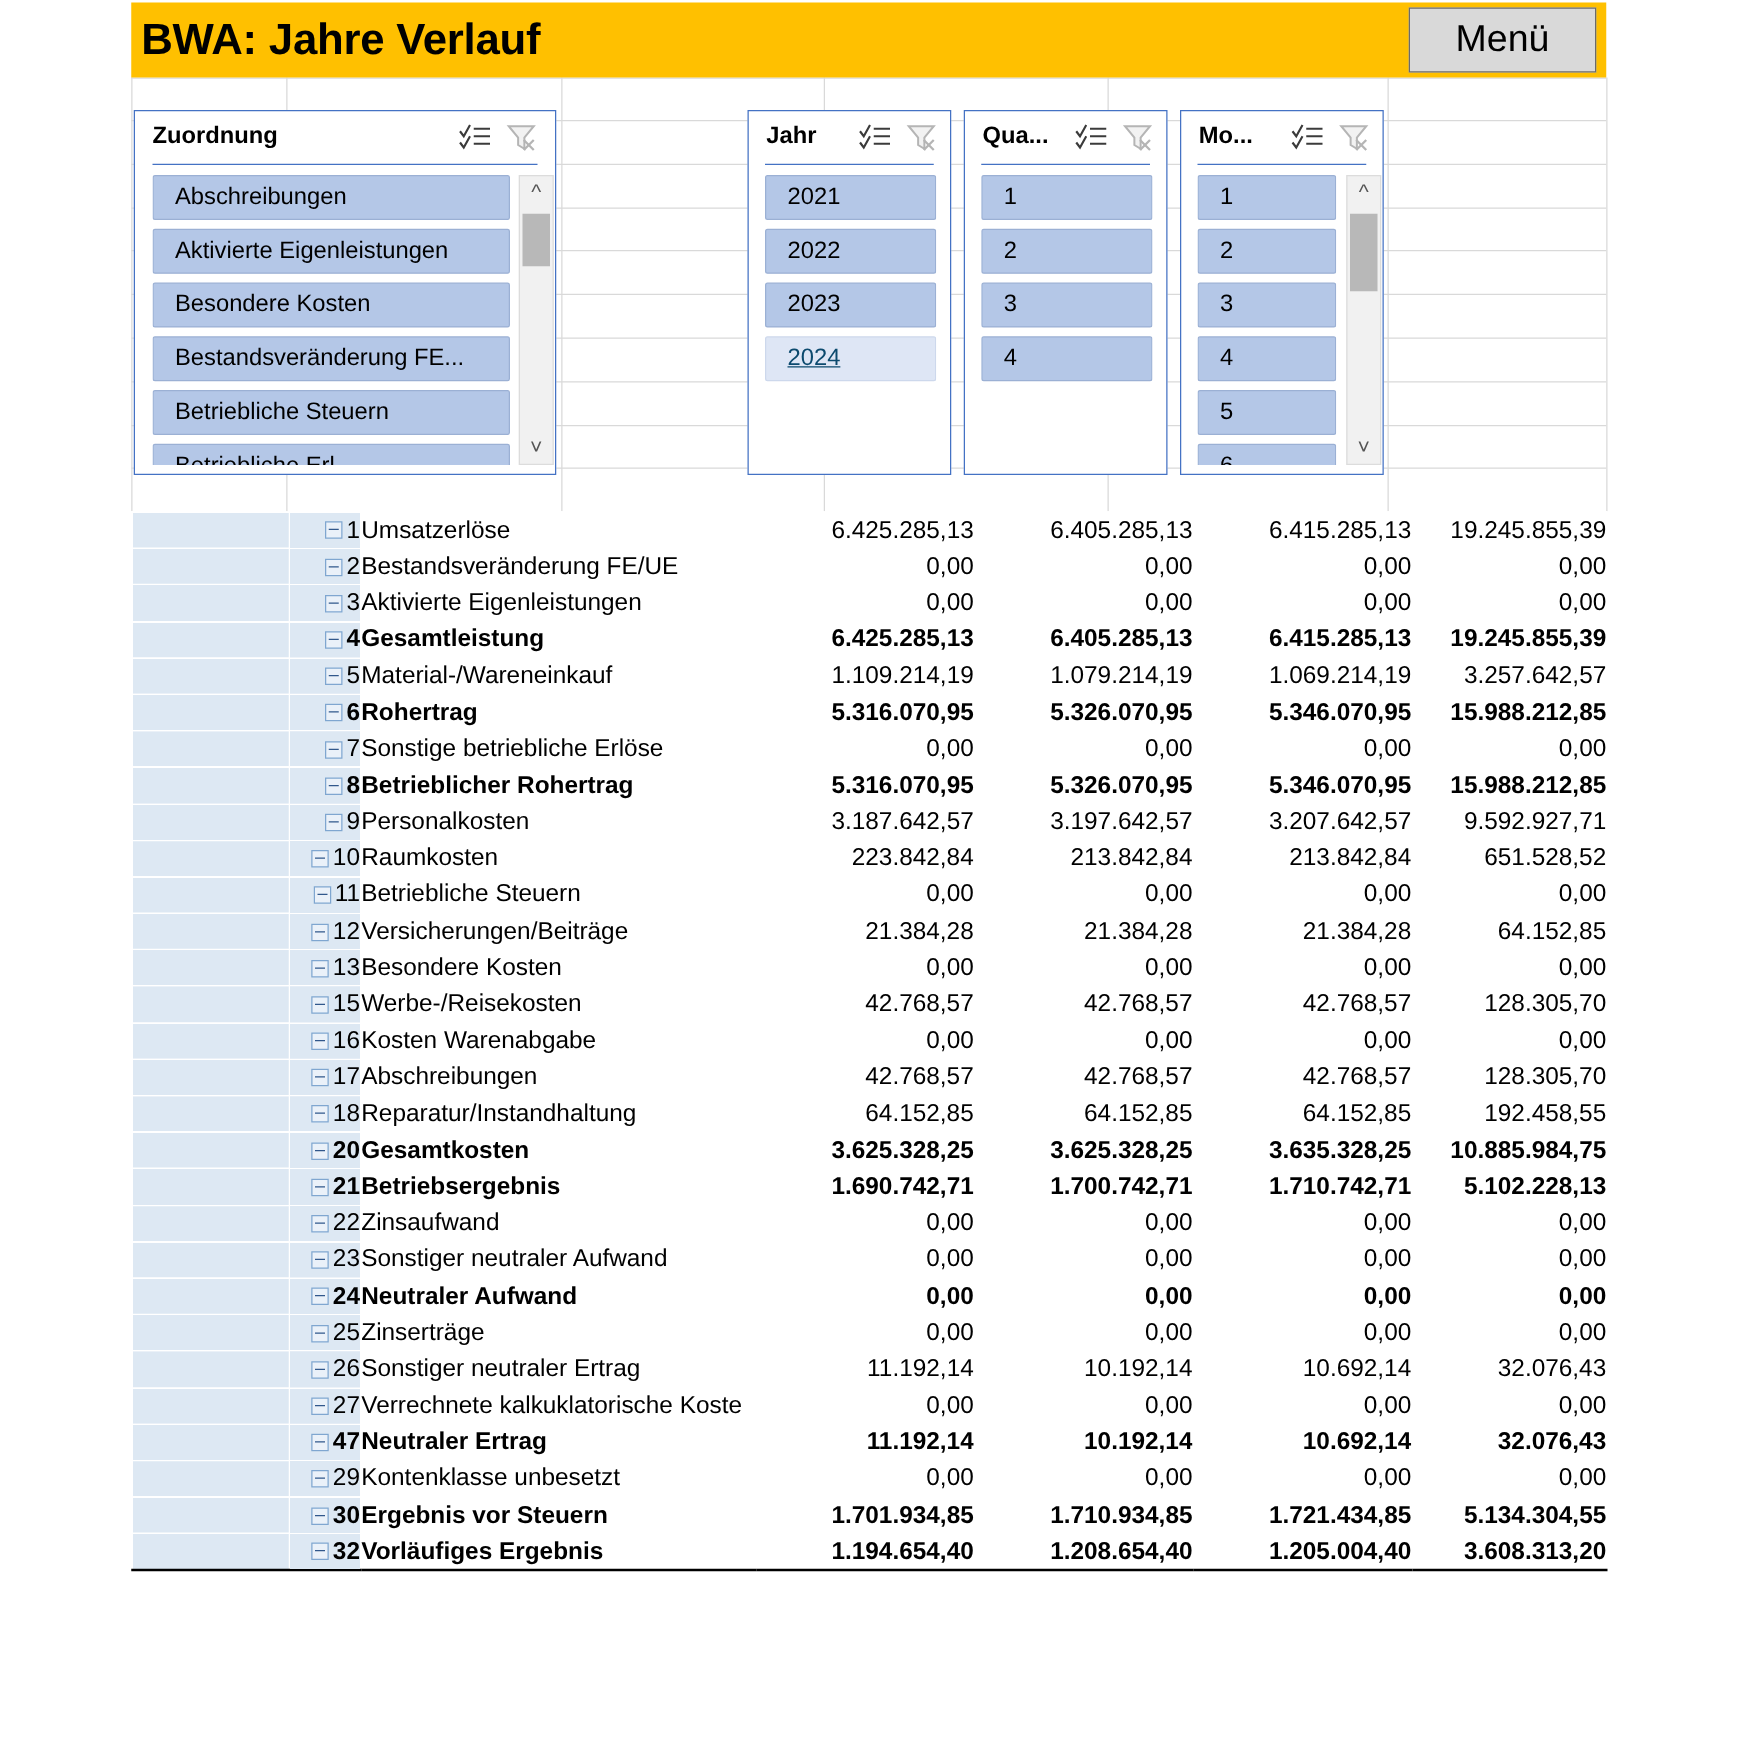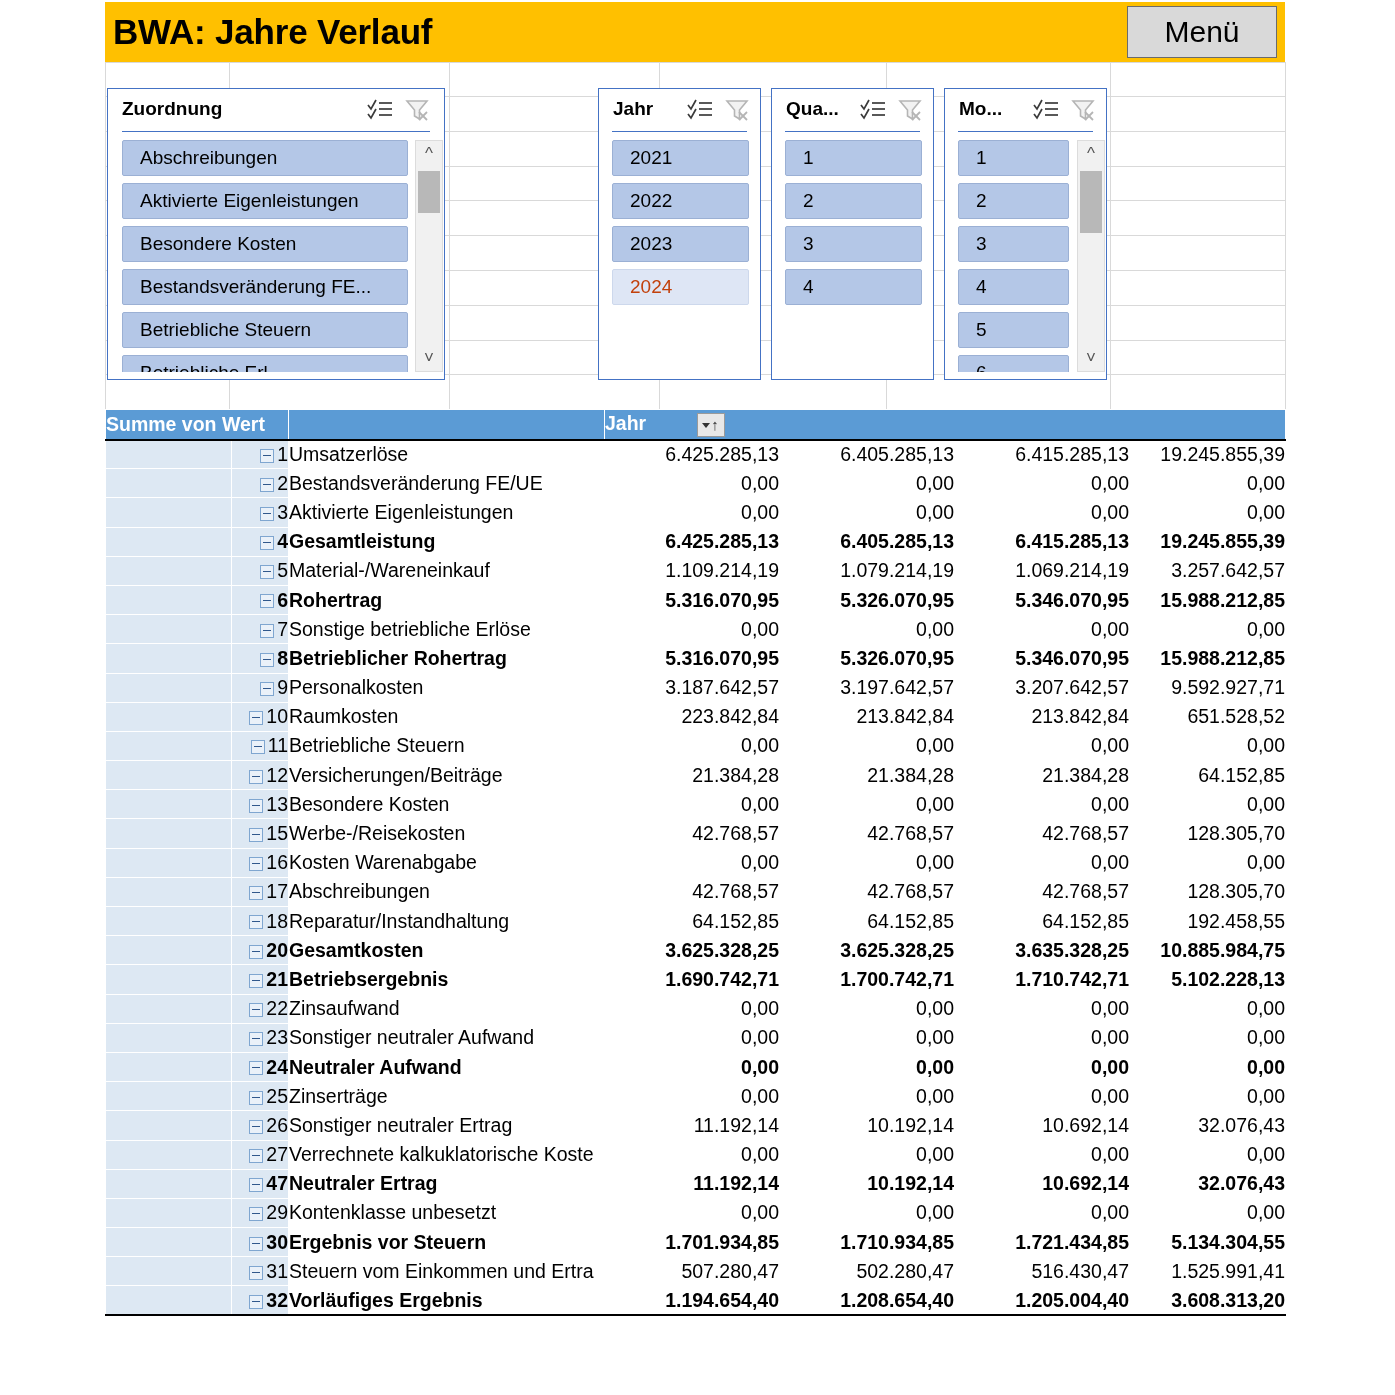--- a/index.html
+++ b/index.html
@@ -59,21 +59,21 @@
     box-sizing:border-box;
     background:#b4c7e7;border:1px solid #9bb0d4;border-radius:2px;
     color:#000;font-size:19px;
     display:flex;align-items:center;
     padding-left:17px;
     white-space:nowrap;overflow:hidden;
     cursor:pointer;
     margin-bottom:7px;
   }
   .sl-item.dim{
-    background:#dee6f5;border-color:#cdd8ec;color:#c2410c;
+    background:#dee6f5;border-color:#cdd8ec;color:#0c4a6e;text-decoration:underline;
   }
   
   .sbar{
     position:absolute;background:#f1f1f1;border:1px solid #dcdcdc;
     box-sizing:border-box;width:28px;
   }
   .sbar .arrow{
     position:absolute;left:0;width:26px;height:26px;
     display:flex;align-items:center;justify-content:center;
     color:#555;font-size:17px;
@@ -325,28 +325,20 @@
   <colgroup>
     <col style="width:126px">
     <col style="width:57px">
     <col style="width:316px">
     <col style="width:175px">
     <col style="width:175px">
     <col style="width:175px">
     <col style="width:156px">
   </colgroup>
   <thead>
-    <tr class="hdr-r1">
-      <td class="hdr hdr-left" colspan="2">Summe von Wert</td>
-      <td class="hdr"></td>
-      <td class="hdr hdr-left" colspan="4">
-        <span>Jahr</span>
-        <span class="sortbtn" style="margin-left:45px;"><span class="up">↑</span></span>
-      </td>
-    </tr>
   </thead>
   <tbody id="pivot-body">
       <tr>
         <td class="c-sort"></td>
         <td class="c-num"><span class="expander"></span><span>1</span></td>
         <td class="c-label">Umsatzerlöse</td>
         <td class="c-val">6.425.285,13</td>
         <td class="c-val">6.405.285,13</td>
         <td class="c-val">6.415.285,13</td>
         <td class="c-val">19.245.855,39</td>
@@ -587,29 +579,20 @@
       </tr>
       <tr class="bold">
         <td class="c-sort"></td>
         <td class="c-num"><span class="expander"></span><span>30</span></td>
         <td class="c-label">Ergebnis vor Steuern</td>
         <td class="c-val">1.701.934,85</td>
         <td class="c-val">1.710.934,85</td>
         <td class="c-val">1.721.434,85</td>
         <td class="c-val">5.134.304,55</td>
       </tr>
-      <tr>
-        <td class="c-sort"></td>
-        <td class="c-num"><span class="expander"></span><span>31</span></td>
-        <td class="c-label">Steuern vom Einkommen und Ertra</td>
-        <td class="c-val">507.280,47</td>
-        <td class="c-val">502.280,47</td>
-        <td class="c-val">516.430,47</td>
-        <td class="c-val">1.525.991,41</td>
-      </tr>
       <tr class="bold">
         <td class="c-sort"></td>
         <td class="c-num"><span class="expander"></span><span>32</span></td>
         <td class="c-label">Vorläufiges Ergebnis</td>
         <td class="c-val">1.194.654,40</td>
         <td class="c-val">1.208.654,40</td>
         <td class="c-val">1.205.004,40</td>
         <td class="c-val">3.608.313,20</td>
       </tr>
     </tbody>

